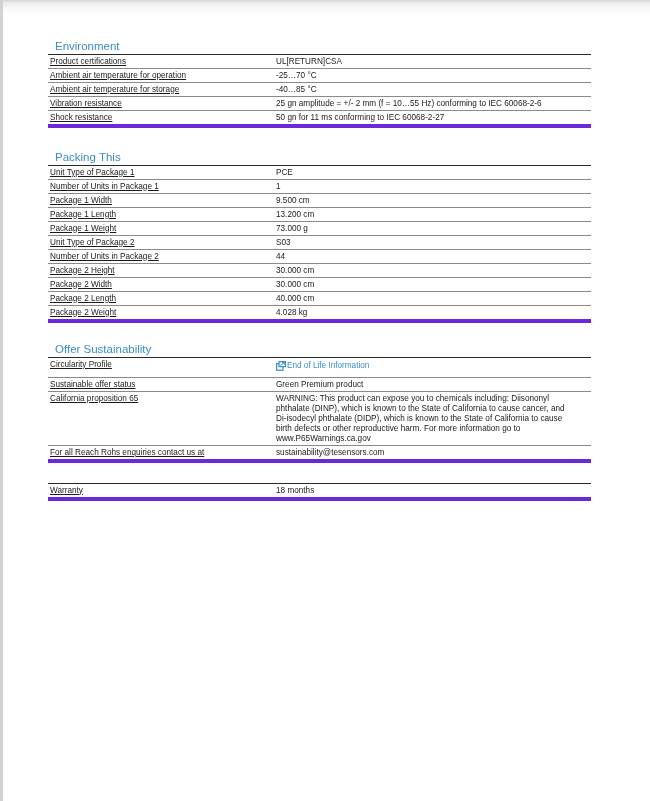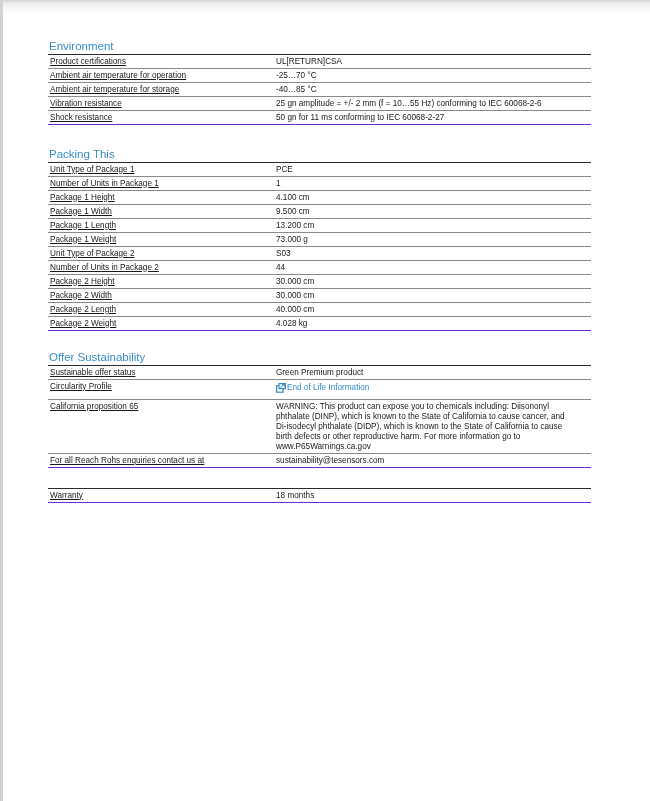--- a/index.html
+++ b/index.html
@@ -17,32 +17,32 @@
   .left-edge {
     position: absolute; left: 0; top: 0; width: 3px; height: 801px;
     background: #d2d2d2;
   }
   .page {
     position: absolute; left: 48px; top: 40px; width: 543px;
   }
   .section { margin: 0; }
   .section-title {
     font-size: 11.5px; color: #3a8dc9; line-height: 13px;
-    height: 13px; margin: 0 0 1px 1px;
+    height: 13px; margin: 0 0 1px 7px;
   }
   table.spec {
     width: 543px; border-collapse: collapse; table-layout: fixed;
     border-top: 1.5px solid #2a2a2a;
   }
   table.spec td {
     font-size: 8.2px; line-height: 10px; vertical-align: top;
     padding: 1.5px 2px 1.5px 2px;
     border-bottom: 1.5px solid #8a8a8a;
   }
-  table.spec tr:last-child td { border-bottom: 1px solid #6d28d9; }
+  table.spec tr:last-child td { border-bottom: 4px solid #6d28d9; }
   table.spec td.label { width: 218px; text-decoration: underline; }
   table.spec td.value { padding-left: 6px; }
   .link {
     color: #3a8dc9; display: inline-flex; align-items: flex-end;
   }
   .ext-icon { width: 10px; height: 10px; margin-right: 1px; display: inline-block; }
   .multiline { white-space: normal; line-height: 10.6px; }
 </style>
 </head>
 <body>
@@ -86,24 +86,20 @@
       <tbody>
           <tr>
             <td class="label">Unit Type of Package 1</td>
             <td class="value">PCE</td>
           </tr>
       <tr>
             <td class="label">Number of Units in Package 1</td>
             <td class="value">1</td>
           </tr>
       <tr>
-            <td class="label">Package 1 Height</td>
-            <td class="value">4.100 cm</td>
-          </tr>
-      <tr>
             <td class="label">Package 1 Width</td>
             <td class="value">9.500 cm</td>
           </tr>
       <tr>
             <td class="label">Package 1 Length</td>
             <td class="value">13.200 cm</td>
           </tr>
       <tr>
             <td class="label">Package 1 Weight</td>
             <td class="value">73.000 g</td>
@@ -134,36 +130,36 @@
           </tr>
     </tbody>
       </table>
   </div>
 
   <div class="section" style="margin-top:20px">
     <div class="section-title">Offer Sustainability</div>
     <table class="spec">
       <tbody>
           <tr>
-            <td class="label">Sustainable offer status</td>
-            <td class="value">Green Premium product</td>
-          </tr>
-      <tr>
         <td class="label" style="padding-bottom:6px">Circularity Profile</td>
         <td class="value" style="padding-top:3px;padding-bottom:3px">
           <span class="link">
             <svg class="ext-icon" viewBox="0 0 10 10">
               <rect x="0.6" y="2.6" width="6.4" height="6.6" fill="none" stroke="#3a8dc9" stroke-width="1.2"></rect>
               <rect x="3" y="0.6" width="6.4" height="5" fill="#ffffff" stroke="#3a8dc9" stroke-width="1.2"></rect>
               <path d="M4.5 4.5 L8 1.6 M6 1.4 H8.4 V3.6" fill="none" stroke="#3a8dc9" stroke-width="1"></path>
             </svg>
             <span>End of Life Information</span>
           </span>
         </td>
       </tr>
+      <tr>
+            <td class="label">Sustainable offer status</td>
+            <td class="value">Green Premium product</td>
+          </tr>
       <tr>
             <td class="label">California proposition 65</td>
             <td class="value multiline" style="padding-right:20px">WARNING: This product can expose you to chemicals including: Diisononyl phthalate (DINP), which is known to the State of California to cause cancer, and Di-isodecyl phthalate (DIDP), which is known to the State of California to cause birth defects or other reproductive harm. For more information go to www.P65Warnings.ca.gov</td>
           </tr>
       <tr>
             <td class="label">For all Reach Rohs enquiries contact us at</td>
             <td class="value">sustainability@tesensors.com</td>
           </tr>
     </tbody>
       </table>

